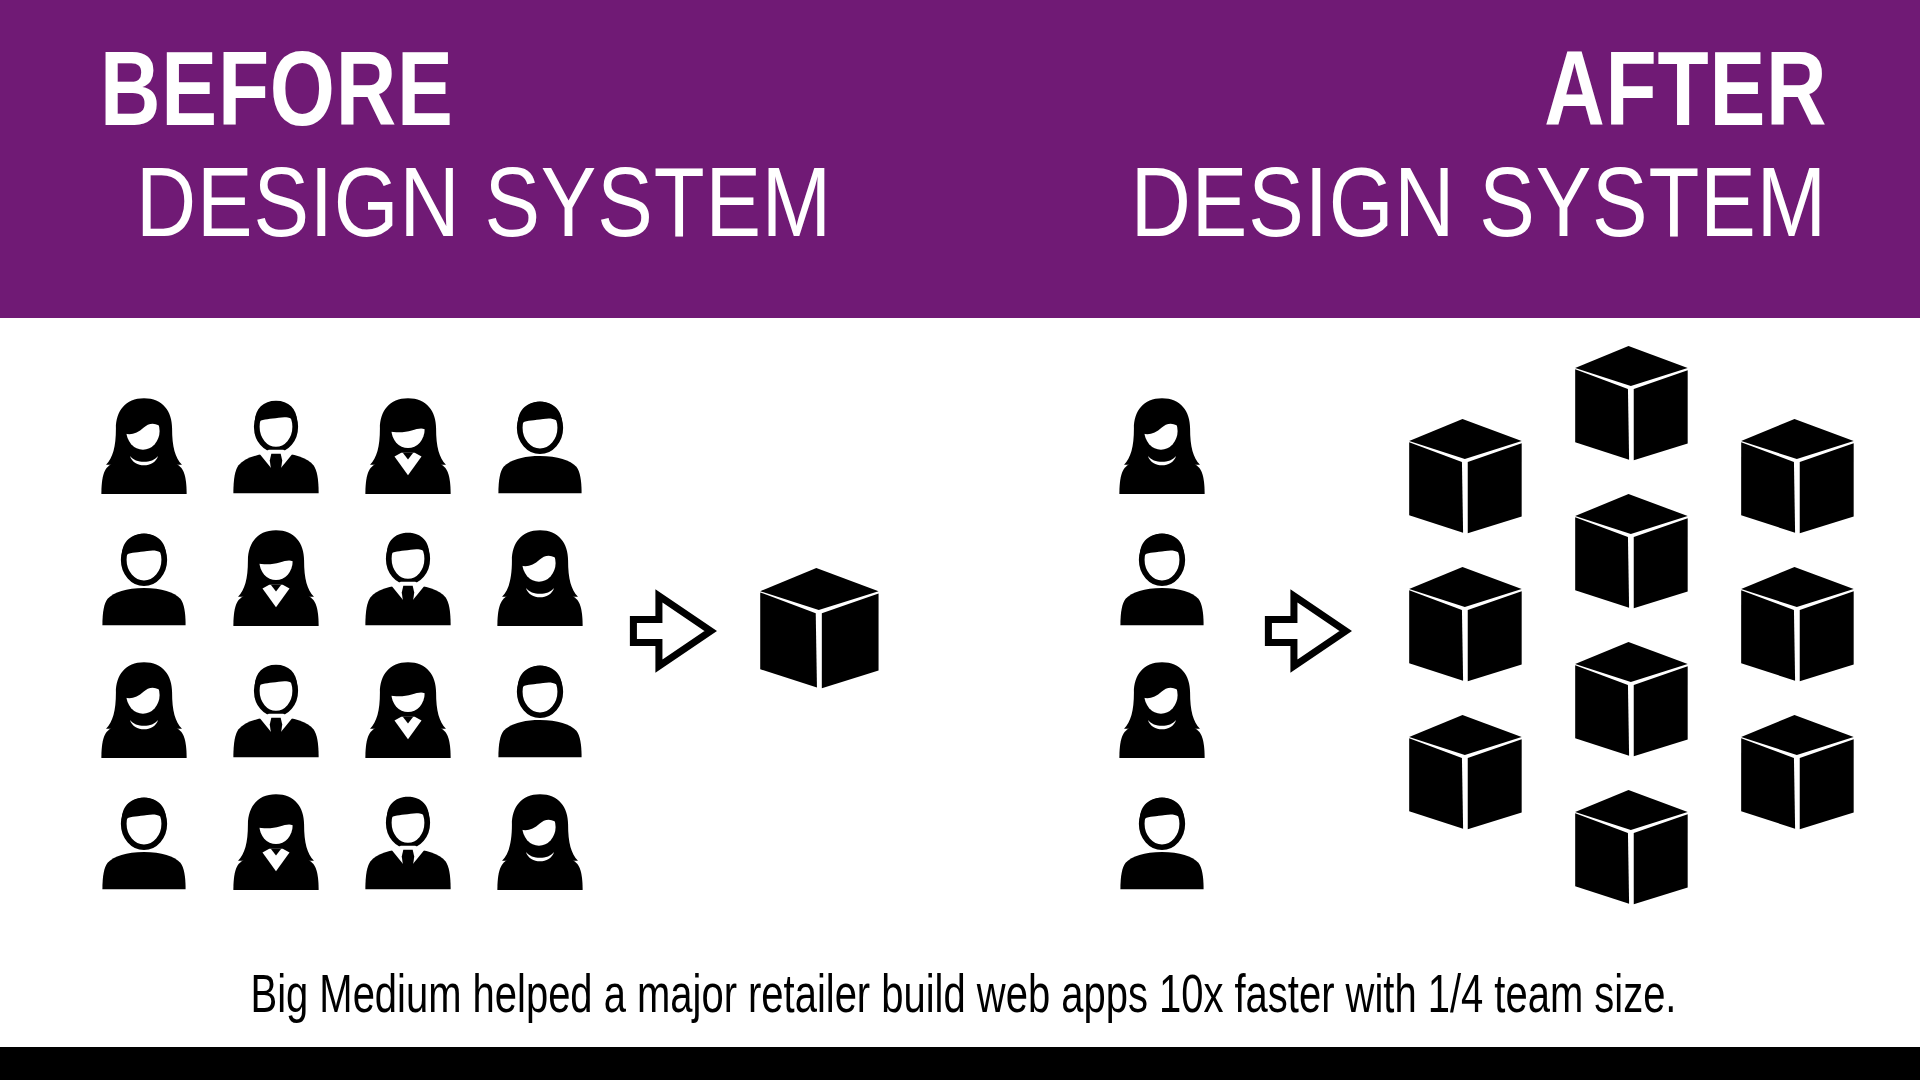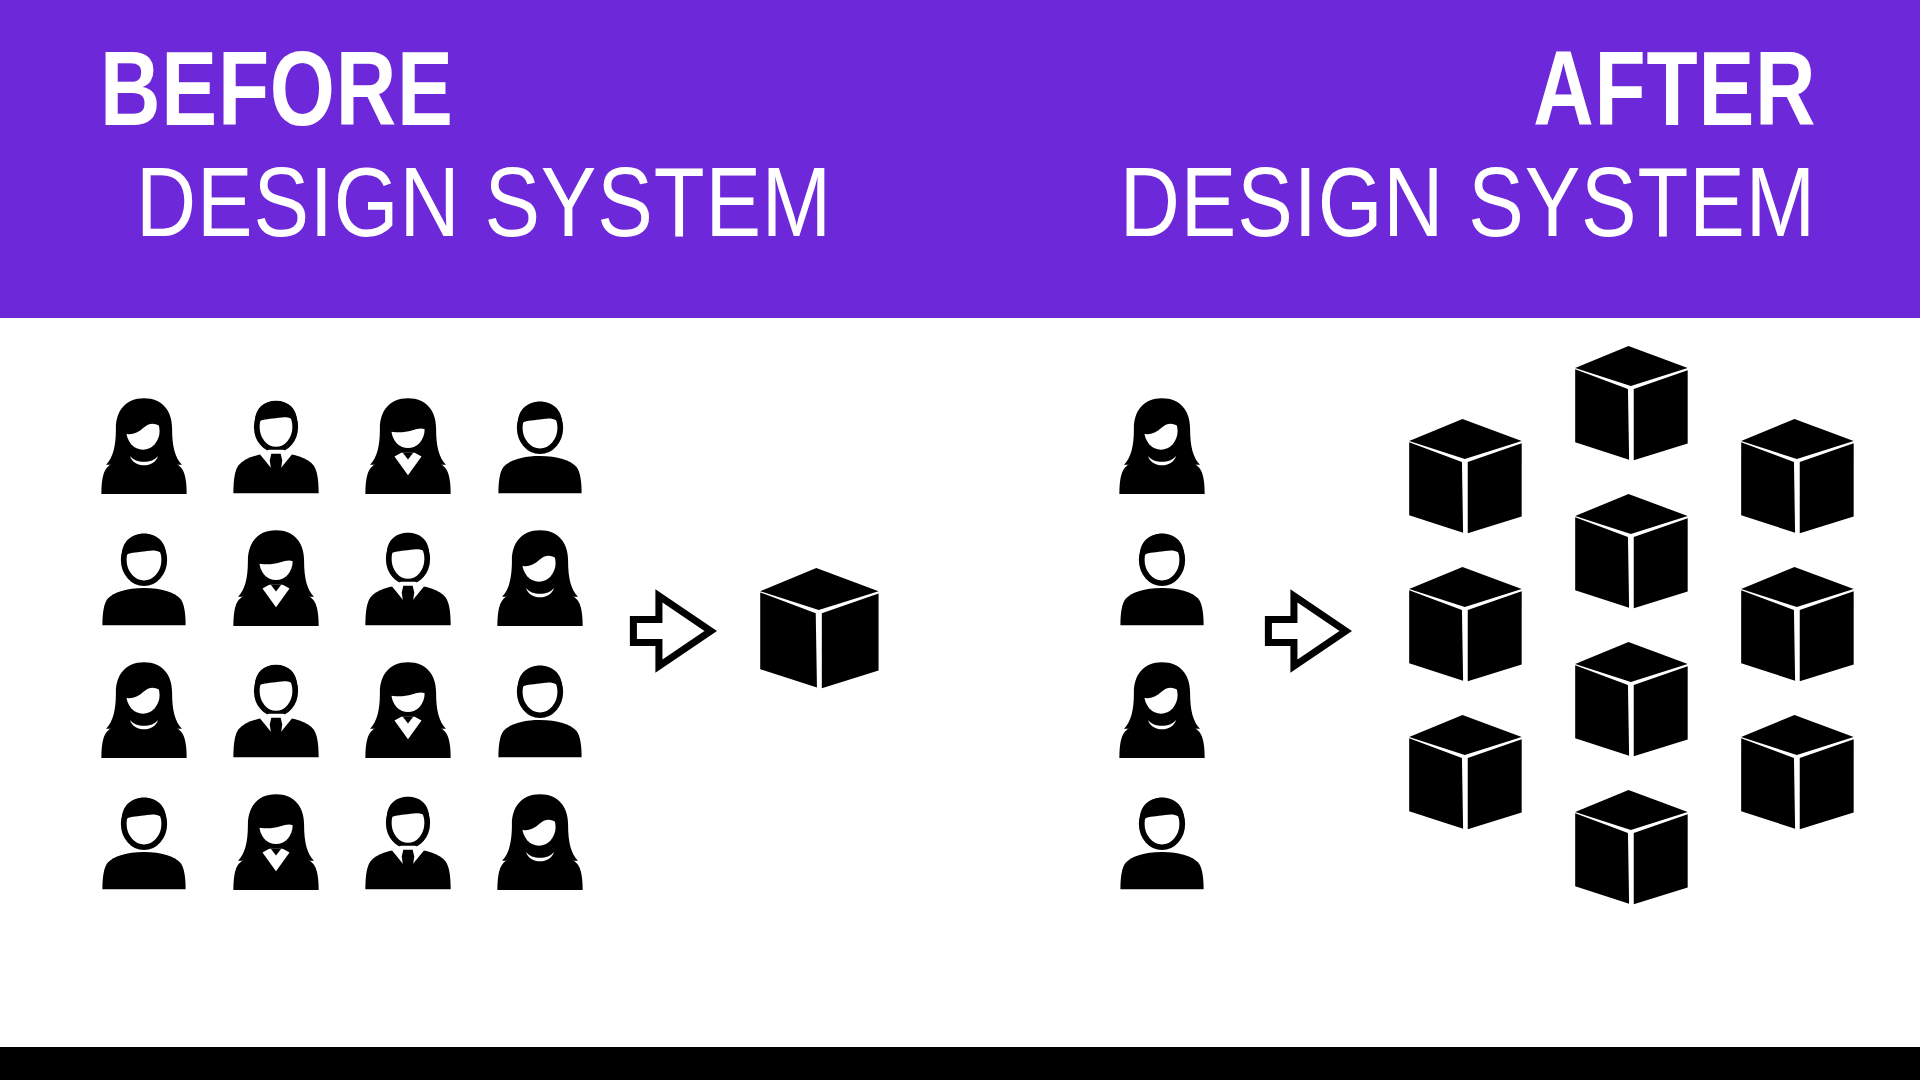--- a/index.html
+++ b/index.html
@@ -3,25 +3,25 @@
 <meta charset="utf-8">
 <style>
   html,body { margin:0; padding:0; background:#fff; }
   .canvas {
     position:relative; width:1920px; height:1080px; overflow:hidden;
     background:#ffffff; font-family:"Liberation Sans", sans-serif;
   }
   
   .header {
     position:absolute; left:0; top:0; width:1920px; height:318px;
-    background:#6d28d9;
+    background:#701a75;
   }
   .header-block { position:absolute; top:0; color:#ffffff; }
   .header-block.left  { left:100px;  text-align:left;  }
-  .header-block.right { right:104px; text-align:right; }
+  .header-block.right { right:93px; text-align:right; }
   .hline { line-height:1; white-space:nowrap; }
   .hline1 { margin-top:35px; font-size:106px; font-weight:700; letter-spacing:1px; }
   .hline2 { margin-top:12px; font-size:98px;  font-weight:400; letter-spacing:1px;margin-left:36px; }
   .cond { display:inline-block; }
   .left  .hline1 .cond { transform:scaleX(0.79); transform-origin:left top; }
   .left  .hline2 .cond { transform:scaleX(0.85); transform-origin:left top; }
   .right .hline1 .cond { transform:scaleX(0.79); transform-origin:right top; }
   .right .hline2 .cond { transform:scaleX(0.85); transform-origin:right top; }
 
   
@@ -276,16 +276,17 @@
         </svg>
         <svg>
           <use href="#sym-cube"></use>
         </svg>
         <svg>
           <use href="#sym-cube"></use>
         </svg>
       </div>
     </div>
 
+  <div class="caption"><span class="cond">Big Medium helped a major retailer build web apps 10x faster with 1/4 team size.</span></div>
 
   <div class="bottom-bar"></div>
 
 </div>
 
 </body></html>

